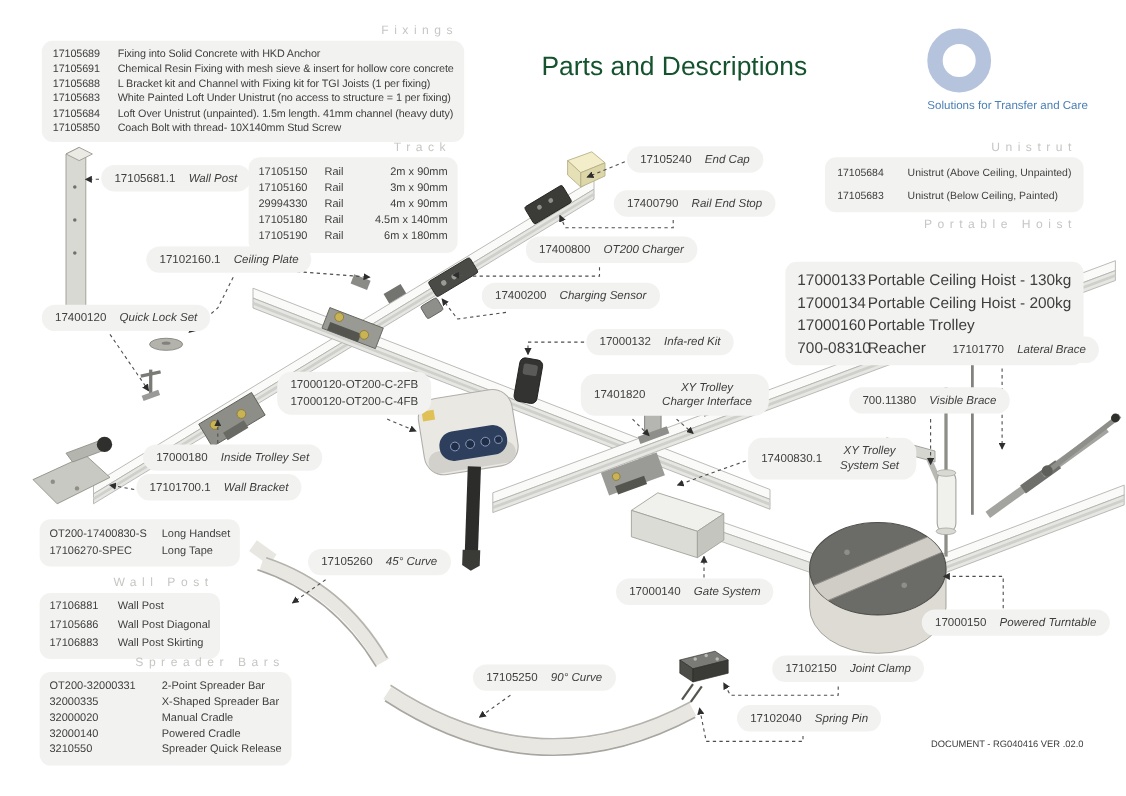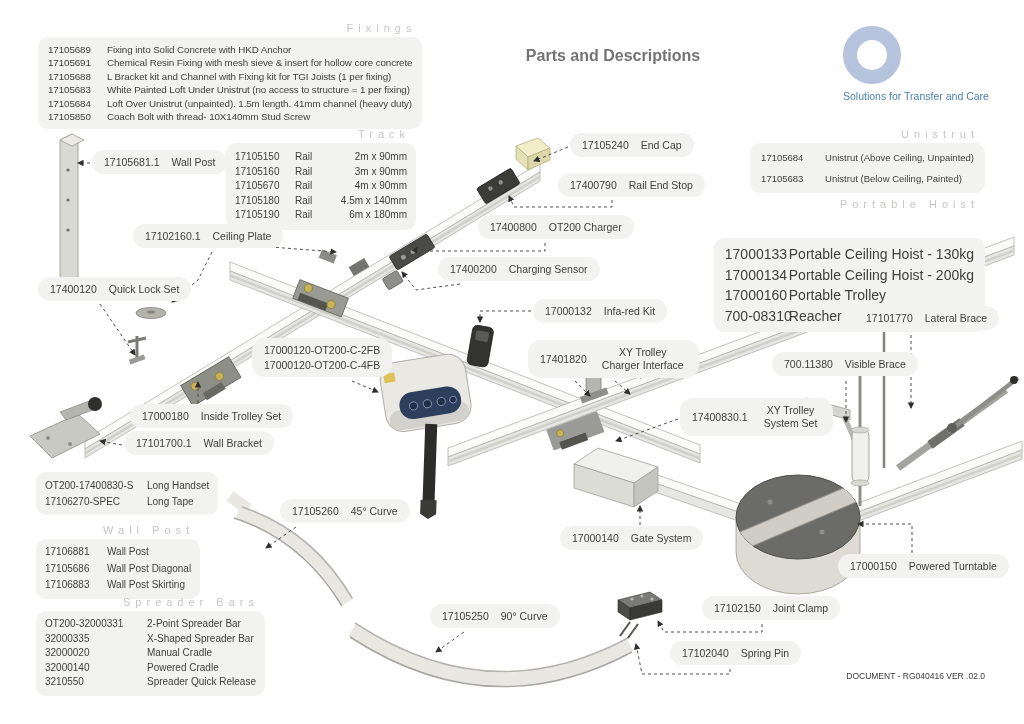--- a/index.html
+++ b/index.html
@@ -4,21 +4,21 @@
 <style>
   html,body{margin:0;padding:0;}
   body{
     width:1024px;height:724px;position:relative;overflow:hidden;
     background:#ffffff;font-family:"Liberation Sans",sans-serif;color:#3e3e3e;
   }
   #diagram{position:absolute;left:0;top:0;z-index:1;}
   .title-block{position:absolute;left:613px;top:44px;transform:translateX(-50%);
     text-align:center;z-index:2;white-space:nowrap;}
   .title{font-size:30px;color:#3a3a3a;letter-spacing:.5px;}
-  .subtitle{font-size:16px;color:#737373;margin-top:3px;font-weight:bold;}
+  .subtitle{font-size:24px;color:#14532d;margin-top:3px;}
   
   .logo{position:absolute;left:840px;top:24px;width:150px;height:80px;z-index:2;}
   .logo-ring{position:absolute;left:3px;top:2px;width:30px;height:30px;border:14px solid #b5c4dc;border-radius:50%;}
   .logo-rest{position:absolute;left:52px;top:26px;font-size:33px;color:#25355e;letter-spacing:-1px;}
   .logo-tagline{position:absolute;left:3px;top:66px;font-size:10.5px;color:#4a7fb5;white-space:nowrap;}
   
   .panel{position:absolute;z-index:2;}
   .panel-header{font-size:11px;letter-spacing:5px;color:#c6c6c4;text-align:right;
     padding-right:6px;margin-bottom:3px;white-space:nowrap;}
   .panel-box{background:#f2f2f0;border-radius:10px;display:grid;align-content:center;}
@@ -37,21 +37,21 @@
   .handset .panel-box{grid-template-columns:92px 1fr;column-gap:10px;
     font-size:10px;line-height:15.5px;padding:6px 9px;}
   .wallpost .panel-box{grid-template-columns:52px 1fr;column-gap:10px;
     font-size:10px;line-height:16.5px;padding:5px 9px;}
   .spreader .panel-box{grid-template-columns:92px 1fr;column-gap:10px;
     font-size:10px;line-height:14.6px;padding:6px 9px;}
   
   .pill{position:absolute;z-index:2;background:#f2f2f0;border-radius:13px;
     padding:6px 12px;font-size:10.5px;display:flex;align-items:center;
     justify-content:center;gap:12px;white-space:nowrap;}
-  .pill .lbl{white-space:nowrap;}
+  .pill .lbl{white-space:nowrap;font-style:italic;}
   .pill.wrap .lbl{white-space:normal;text-align:center;line-height:13px;}
   .pill.codes2{flex-direction:column;align-items:flex-start;gap:3px;}
   .footer{position:absolute;right:39px;top:671px;font-size:8.5px;color:#3a3a3a;z-index:2;}
 </style>
 </head>
 <body>
 
 <svg id="diagram" width="1024" height="724" viewBox="0 0 1024 724">
   <defs>
     <marker id="arr" viewBox="0 0 10 10" refX="8.5" refY="5" markerWidth="6.5" markerHeight="6.5" orient="auto">
@@ -290,21 +290,21 @@
     <div class="trow"><span class="code">17105684</span><span class="desc">Loft Over Unistrut (unpainted). 1.5m length. 41mm channel (heavy duty)</span></div>
     <div class="trow"><span class="code">17105850</span><span class="desc">Coach Bolt with thread- 10X140mm Stud Screw</span></div>
   </div>
 </div>
 
 <div class="panel track" style="left:226px;top:128px">
   <div class="panel-header">Track</div>
   <div class="panel-box">
     <div class="trow"><span class="code">17105150</span><span class="rtype">Rail</span><span class="rsize">2m x 90mm</span></div>
     <div class="trow"><span class="code">17105160</span><span class="rtype">Rail</span><span class="rsize">3m x 90mm</span></div>
-    <div class="trow"><span class="code">17105670</span><span class="rtype">Rail</span><span class="rsize">4m x 90mm</span></div>
+    <div class="trow"><span class="code">29994330</span><span class="rtype">Rail</span><span class="rsize">4m x 90mm</span></div>
     <div class="trow"><span class="code">17105180</span><span class="rtype">Rail</span><span class="rsize">4.5m x 140mm</span></div>
     <div class="trow"><span class="code">17105190</span><span class="rtype">Rail</span><span class="rsize">6m x 180mm</span></div>
   </div>
 </div>
 
 <div class="panel unistrut" style="right:39px;top:128px">
   <div class="panel-header">Unistrut</div>
   <div class="panel-box">
     <div class="trow"><span class="code">17105684</span><span class="desc">Unistrut (Above Ceiling, Unpainted)</span></div>
     <div class="trow"><span class="code">17105683</span><span class="desc">Unistrut (Below Ceiling, Painted)</span></div>

